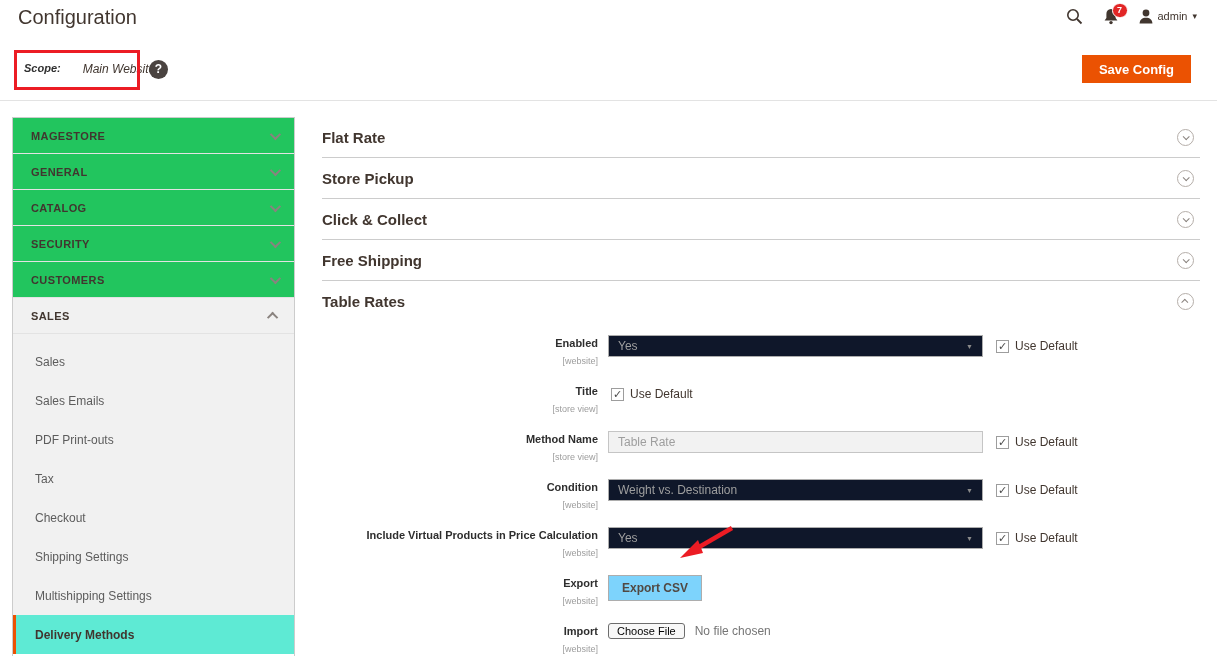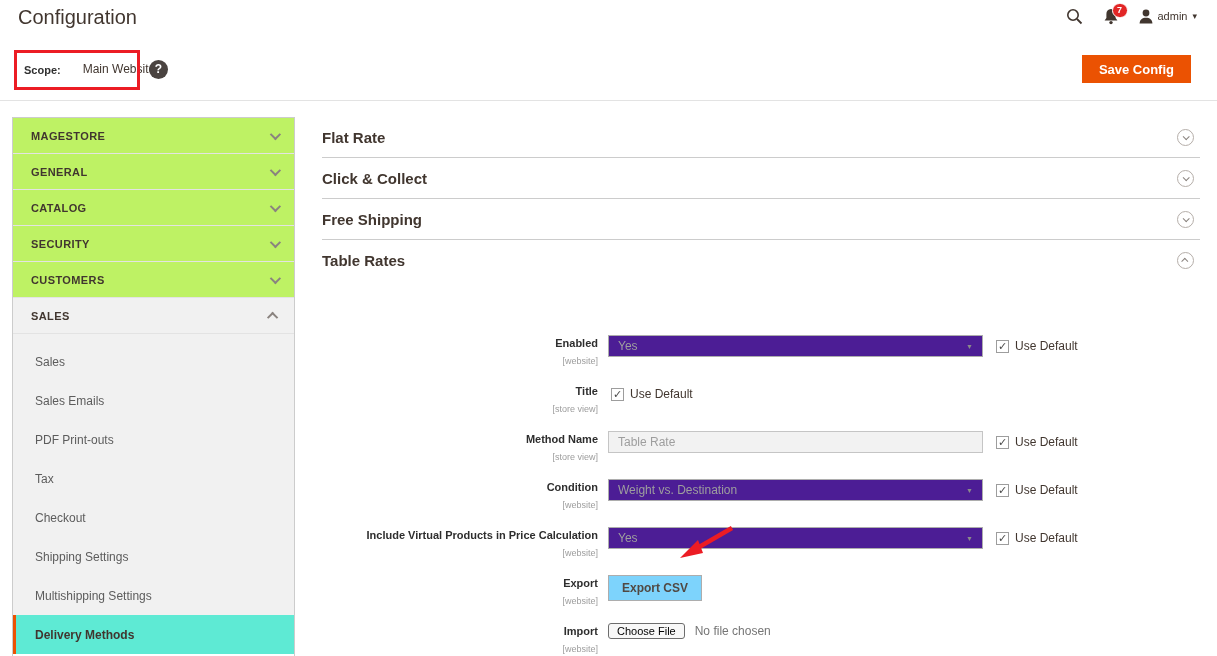--- a/index.html
+++ b/index.html
@@ -18,21 +18,21 @@
     background:#e22626; border:1px solid #fff; border-radius:8px;
     color:#fff; font-size:9px; font-weight:bold; line-height:13px; text-align:center;
   }
   .admin-menu { display:flex; align-items:center; gap:5px; cursor:pointer; }
   .admin-name { font-size:11px; color:#41362f; }
   .caret { font-size:9px; color:#41362f; line-height:1; }
 
   
   .scope-row { position:absolute; left:0; top:40px; width:1217px; height:60px; }
   .scope-divider { position:absolute; left:0; top:100px; width:1217px; height:1px; background:#e3e3e3; }
-  .scope-group { position:absolute; left:24px; top:22px; display:flex; align-items:flex-end; gap:22px; }
+  .scope-group { position:absolute; left:24px; top:22px; display:flex; align-items:flex-start; gap:22px;font-style:italic; }
   .scope-label { font-size:11px; font-weight:bold; color:#303030; }
   .scope-value { font-size:12px; color:#41362f; display:flex; align-items:center; gap:6px; cursor:pointer; }
   .annotation-box {
     position:absolute; left:14px; top:10px; width:126px; height:40px;
     border:3px solid #ec1c24; pointer-events:none;
   }
   .help-btn {
     position:absolute; left:149px; top:20px; width:19px; height:19px; border-radius:50%;
     background:#4a4340; color:#fff; font-size:12px; font-weight:bold;
     text-align:center; line-height:19px; cursor:pointer;
@@ -43,21 +43,21 @@
     font-family:"Liberation Sans", sans-serif; font-size:13px; font-weight:bold; cursor:pointer;margin-left:36px;
   }
 
   
   .sidebar {
     position:absolute; left:12px; top:117px; width:283px; height:539px;
     border:1px solid #ccc; border-bottom:none; background:#fff; overflow:hidden;
   }
   .side-section {
     height:36px; display:flex; align-items:center; justify-content:space-between;
-    padding:0 16px 0 18px; border-bottom:1px solid #e3e3e3; background:#bef264; cursor:pointer;
+    padding:0 16px 0 18px; border-bottom:1px solid #e3e3e3; background:#22c55e; cursor:pointer;
   }
   .side-section.expanded { background:#f1f1f1; }
   .side-section-label { font-size:11px; font-weight:bold; letter-spacing:.4px; color:#41362f; }
   .chev { width:8px; height:8px; border-right:2px solid #8a837f; border-bottom:2px solid #8a837f; }
   .chev.down { transform:rotate(45deg) translateY(-2px); }
   .chev.up   { transform:rotate(225deg) translateY(-2px); }
   .subnav { background:#f1f1f1; padding-top:8px; }
   .subitem {
     height:39px; display:flex; align-items:center; padding-left:22px;
     font-size:12px; color:#5c5c5c; cursor:pointer;
@@ -84,21 +84,21 @@
   .acc-chevron .chev.up   { transform:rotate(225deg) translateY(-1px); }
 
   
   .form { position:absolute; left:322px; top:335px; width:880px; }
   .frow { display:flex; align-items:flex-start; margin-bottom:15px; min-height:22px; }
   .flabel { width:276px; text-align:right; padding-top:2px; }
   .flabel .lbl { display:block; font-size:11px; font-weight:bold; color:#2e2e2e; line-height:13px; }
   .flabel .scope { font-size:9px; color:#9d9d9d; line-height:11px; }
   .fctrl { width:375px; margin-left:10px; }
   .sel {
-    height:22px; background:#4c1d95; border:1px solid #adadad;
+    height:22px; background:#0f172a; border:1px solid #adadad;
     display:flex; align-items:center; justify-content:space-between; padding:0 9px; cursor:default;
   }
   .sel .val { font-size:12px; color:#9e9e9e; }
   .sel .arr { font-size:7px; color:#8a8a8a; }
   .tinput {
     width:100%; height:22px; background:#f2f2f2; border:1px solid #c5c5c5;
     font-family:"Liberation Sans", sans-serif; font-size:12px; color:#9e9e9e; padding:0 9px;
   }
   .export-btn {
     background:#7dd3fc; border:1px solid #adadad; padding:5px 13px;
@@ -201,20 +201,26 @@
   </div>
 
   <div class="main">
     <div class="acc-row">
       <span class="acc-title">Flat Rate</span>
       <span class="acc-chevron">
           <span class="chev down"></span>
         </span>
     </div>
     <div class="acc-row">
+      <span class="acc-title">Store Pickup</span>
+      <span class="acc-chevron">
+          <span class="chev down"></span>
+        </span>
+    </div>
+    <div class="acc-row">
       <span class="acc-title">Click &amp; Collect</span>
       <span class="acc-chevron">
           <span class="chev down"></span>
         </span>
     </div>
     <div class="acc-row">
       <span class="acc-title">Free Shipping</span>
       <span class="acc-chevron">
           <span class="chev down"></span>
         </span>

